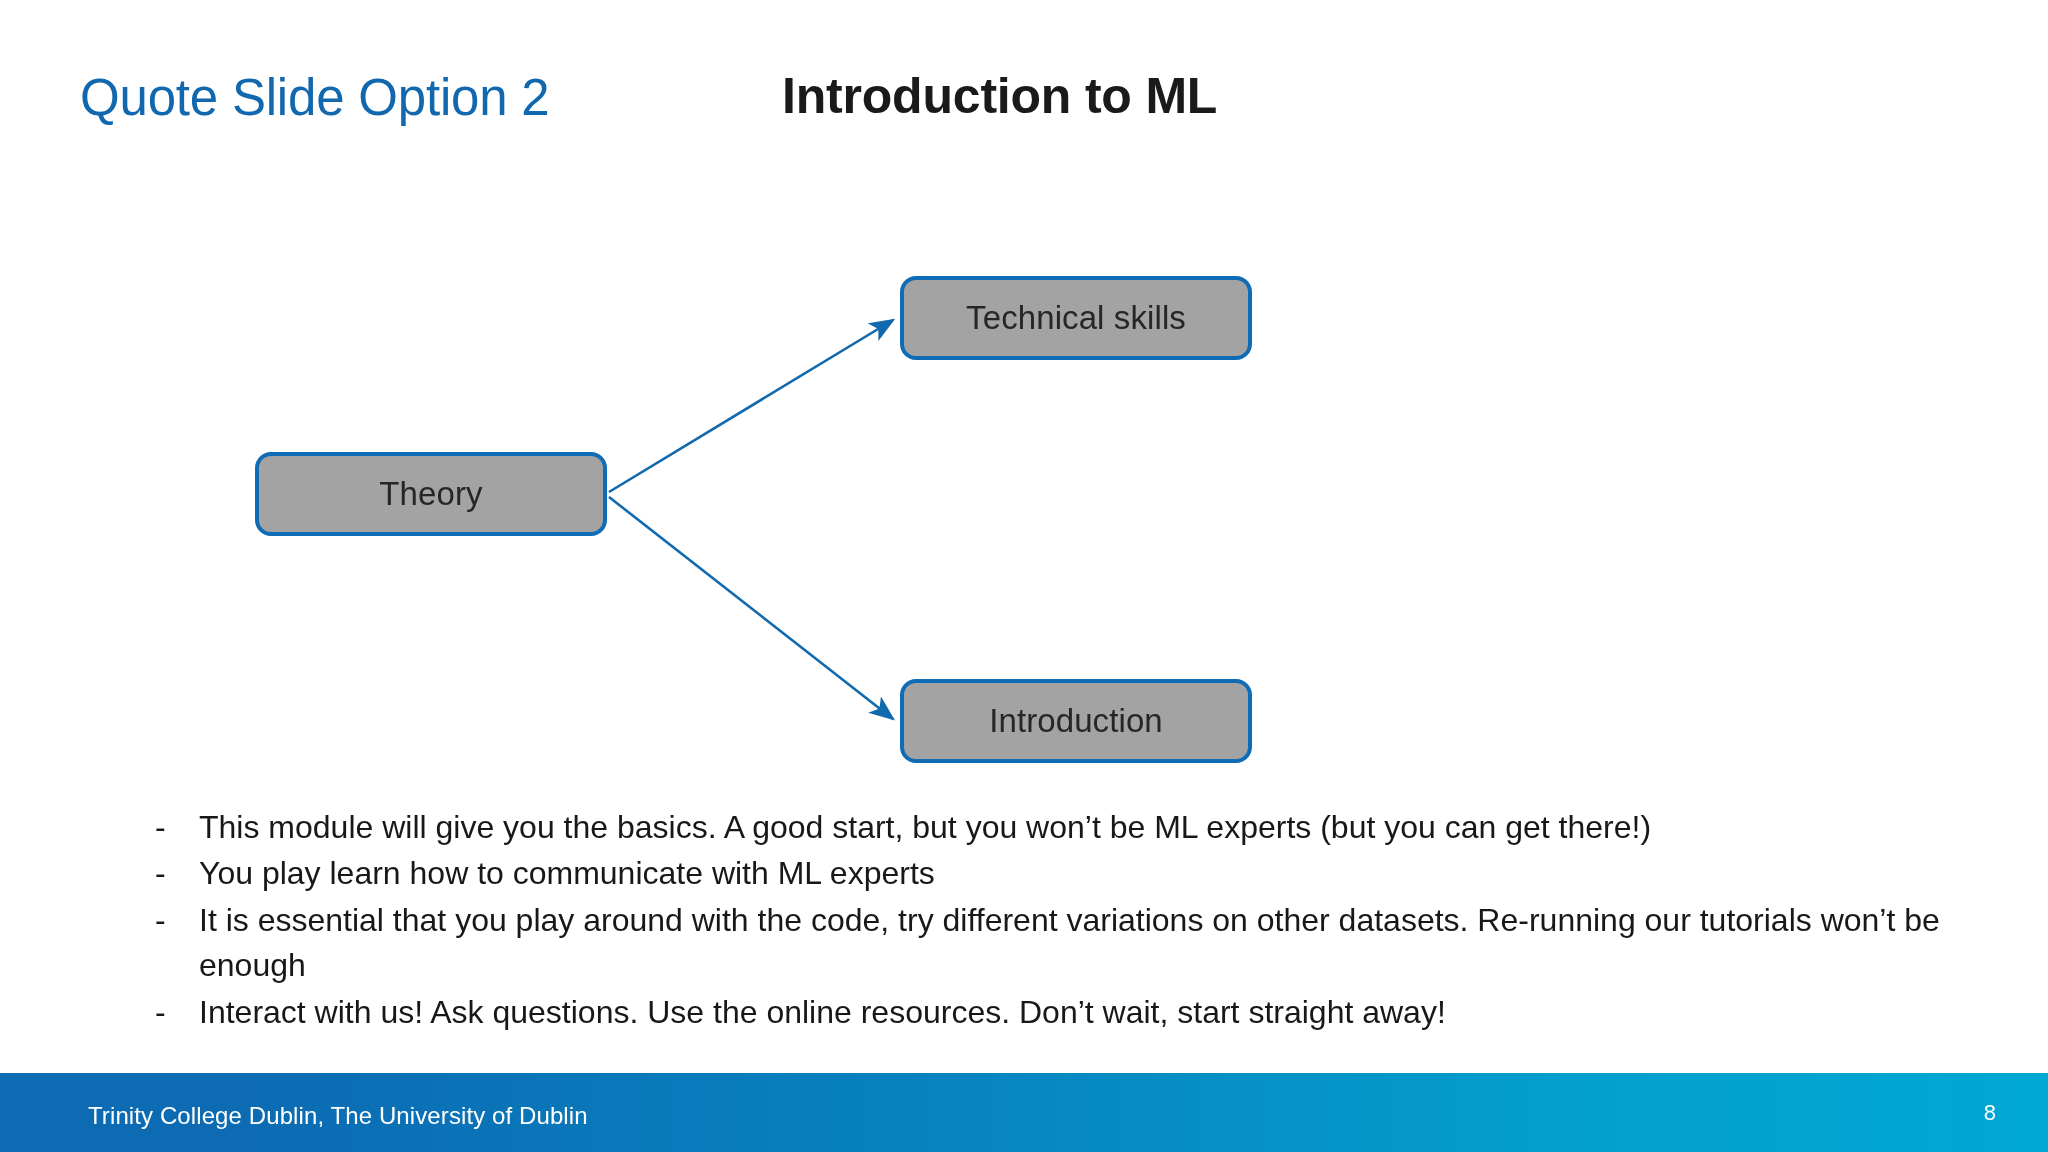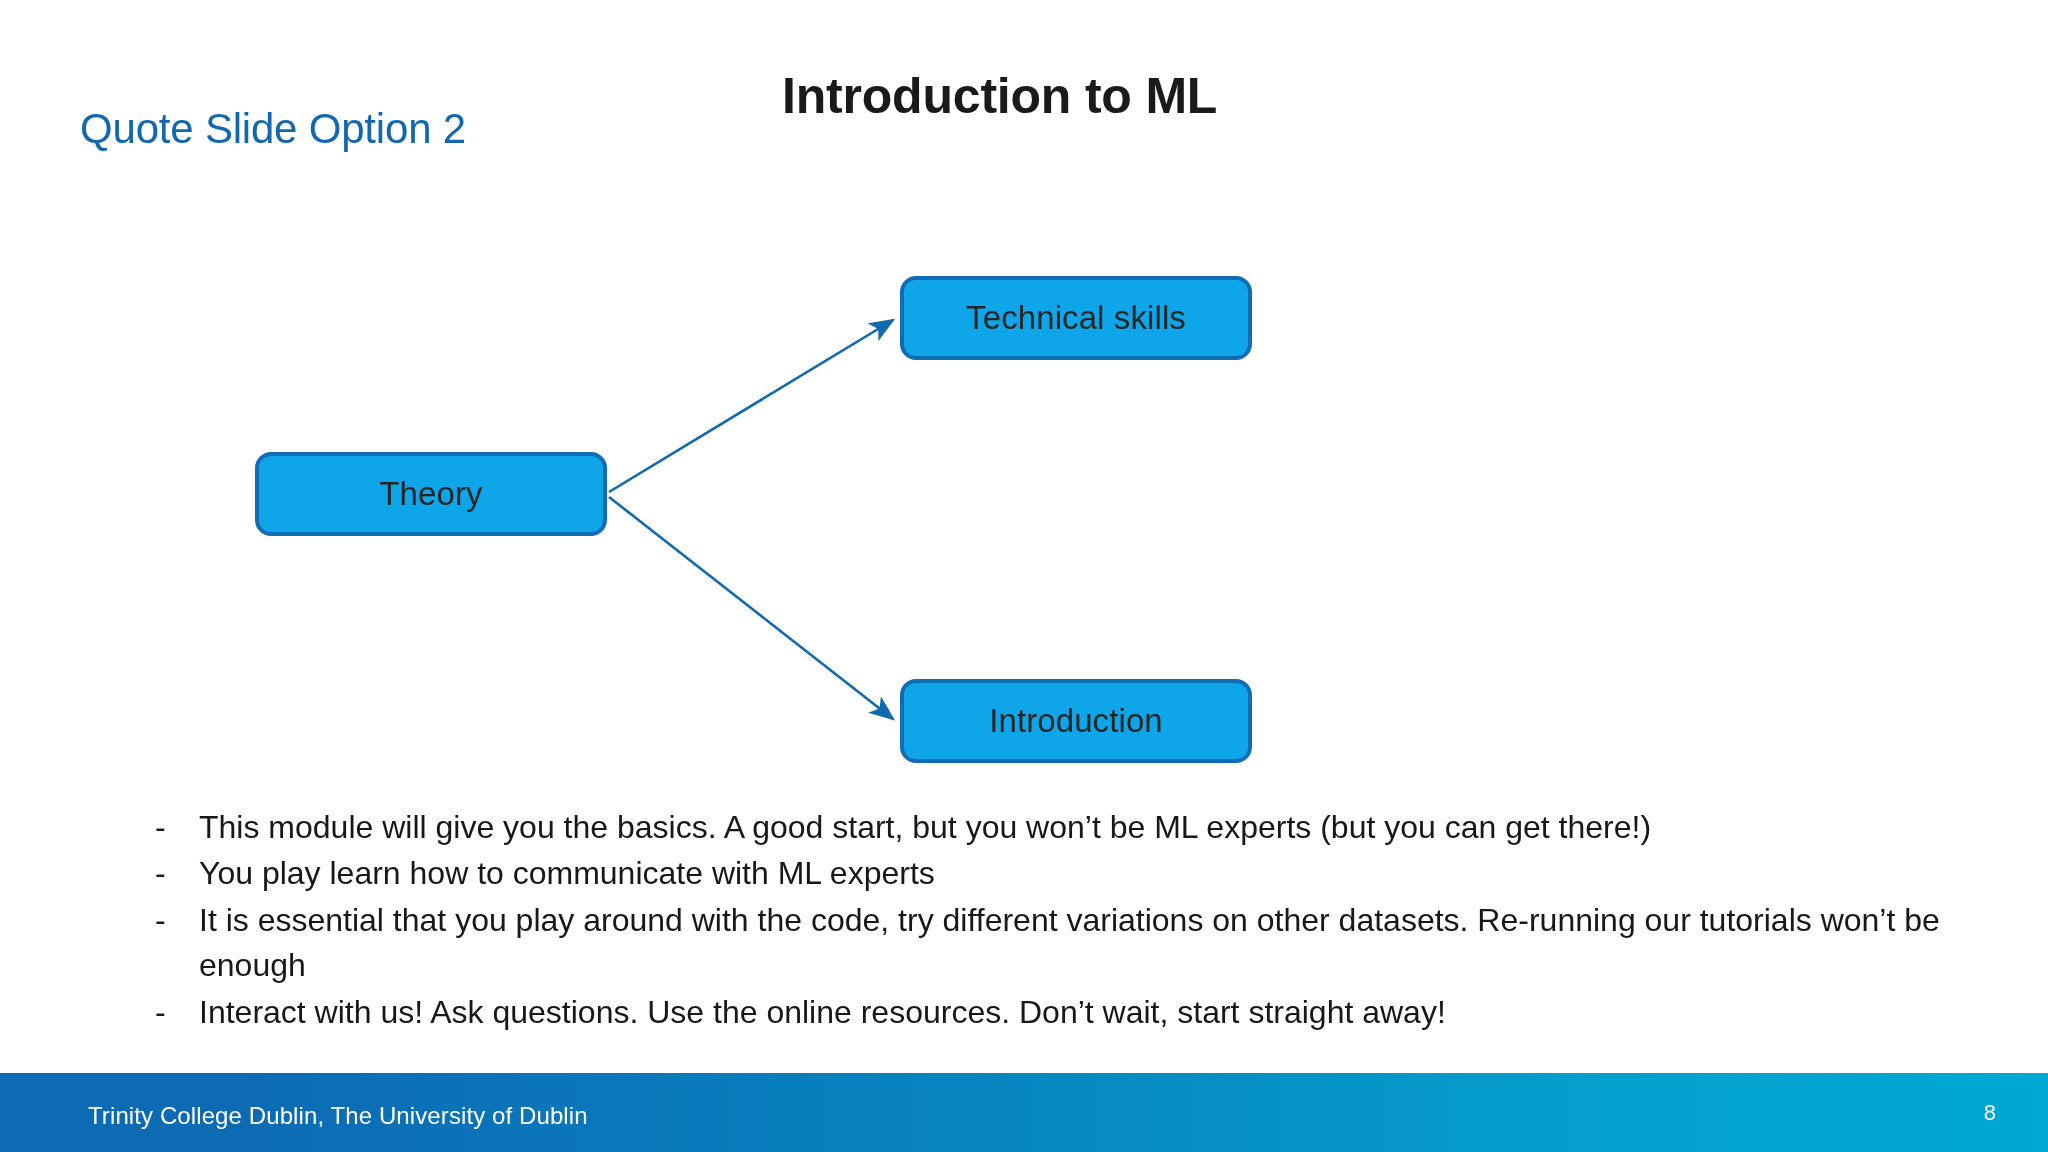--- a/index.html
+++ b/index.html
@@ -21,27 +21,26 @@
     height: 1152px;
     background: #ffffff;
     overflow: hidden;
   }
 
   
   #quote-title {
     position: absolute;
     left: 80px;
     top: 71px;
-    font-size: 42px;
+    font-size: 51px;
     line-height: 1.05;
     color: #1268AE;
     font-weight: 400;
     letter-spacing: -0.2px;
     white-space: nowrap;
-    margin-top: 36px;
   }
   #slide-title {
     position: absolute;
     left: 782px;
     top: 70px;
     font-size: 50px;
     line-height: 1.05;
     color: #1a1a1a;
     font-weight: 700;
     letter-spacing: -0.2px;
@@ -55,21 +54,21 @@
     top: 0;
     width: 2048px;
     height: 1050px;
     pointer-events: none;
   }
   .node-box {
     position: absolute;
     box-sizing: border-box;
     border: 4px solid #0F6CB5;
     border-radius: 16px;
-    background: #0ea5e9;
+    background: #a3a3a3;
     display: flex;
     align-items: center;
     justify-content: center;
     color: #262626;
     font-size: 33px;
     font-weight: 400;
     letter-spacing: 0.1px;
   }
   #node-theory {
     left: 255px;

